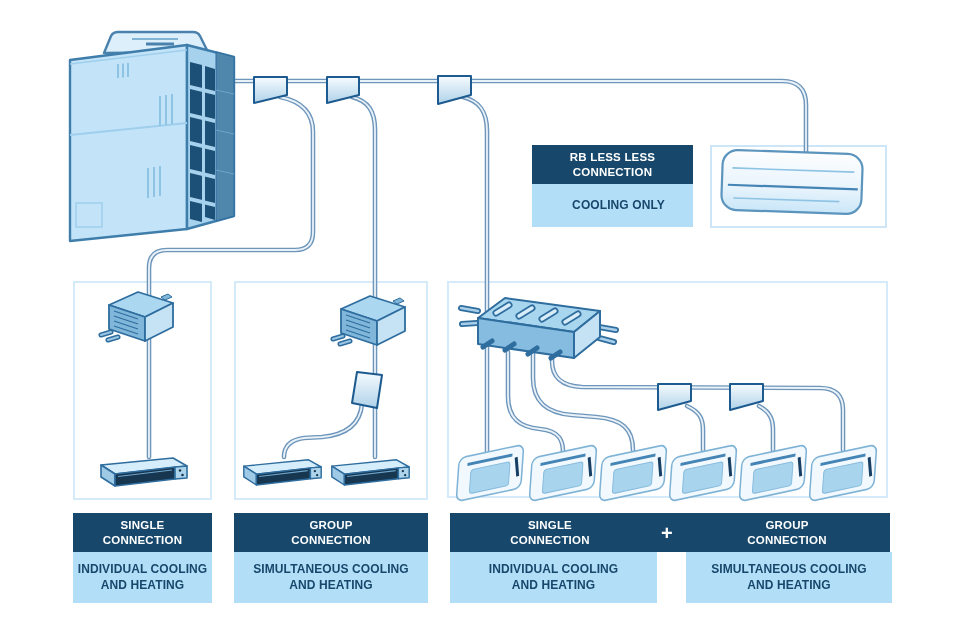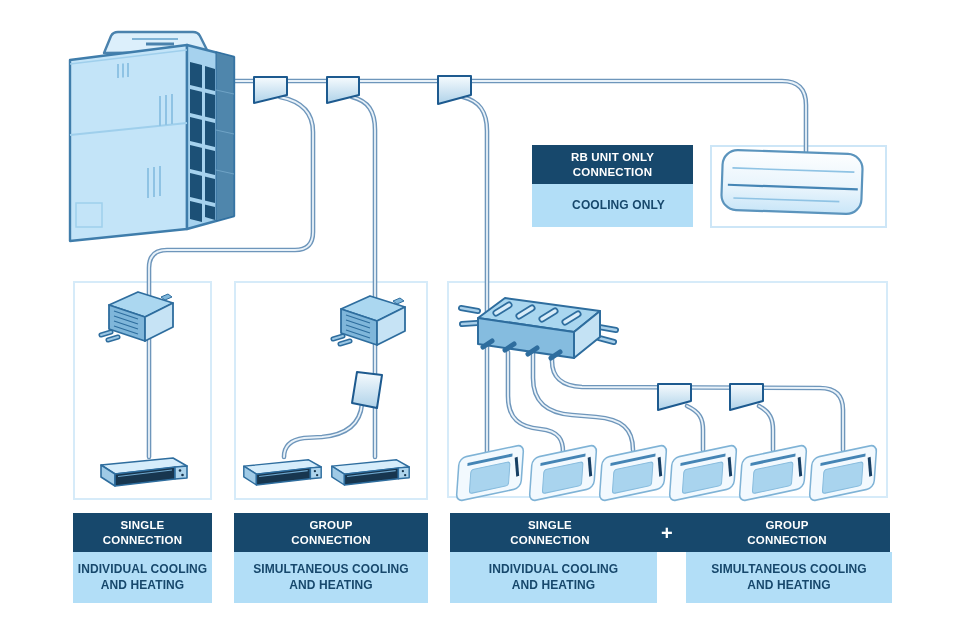--- a/index.html
+++ b/index.html
@@ -192,21 +192,21 @@
         <use href="#cassette"></use>
       </g>
     <g transform="translate(773,473)">
         <use href="#cassette"></use>
       </g>
     <g transform="translate(843,473)">
         <use href="#cassette"></use>
       </g>
   </svg>
 
-  <div class="lbl lbl-head" style="left:532px;top:145px;width:161px;height:39px;">RB UNIT ONLY
+  <div class="lbl lbl-head" style="left:532px;top:145px;width:161px;height:39px;">RB LESS LESS
 CONNECTION</div>
   <div class="lbl lbl-sub" style="left:532px;top:184px;width:161px;height:43px;padding-left:12px;">COOLING ONLY</div>
 
   <div class="lbl lbl-head" style="left:73px;top:513px;width:139px;height:39px;">SINGLE
 CONNECTION</div>
   <div class="lbl lbl-sub" style="left:73px;top:552px;width:139px;height:51px;">INDIVIDUAL COOLING
 AND HEATING</div>
 
   <div class="lbl lbl-head" style="left:234px;top:513px;width:194px;height:39px;">GROUP
 CONNECTION</div>

